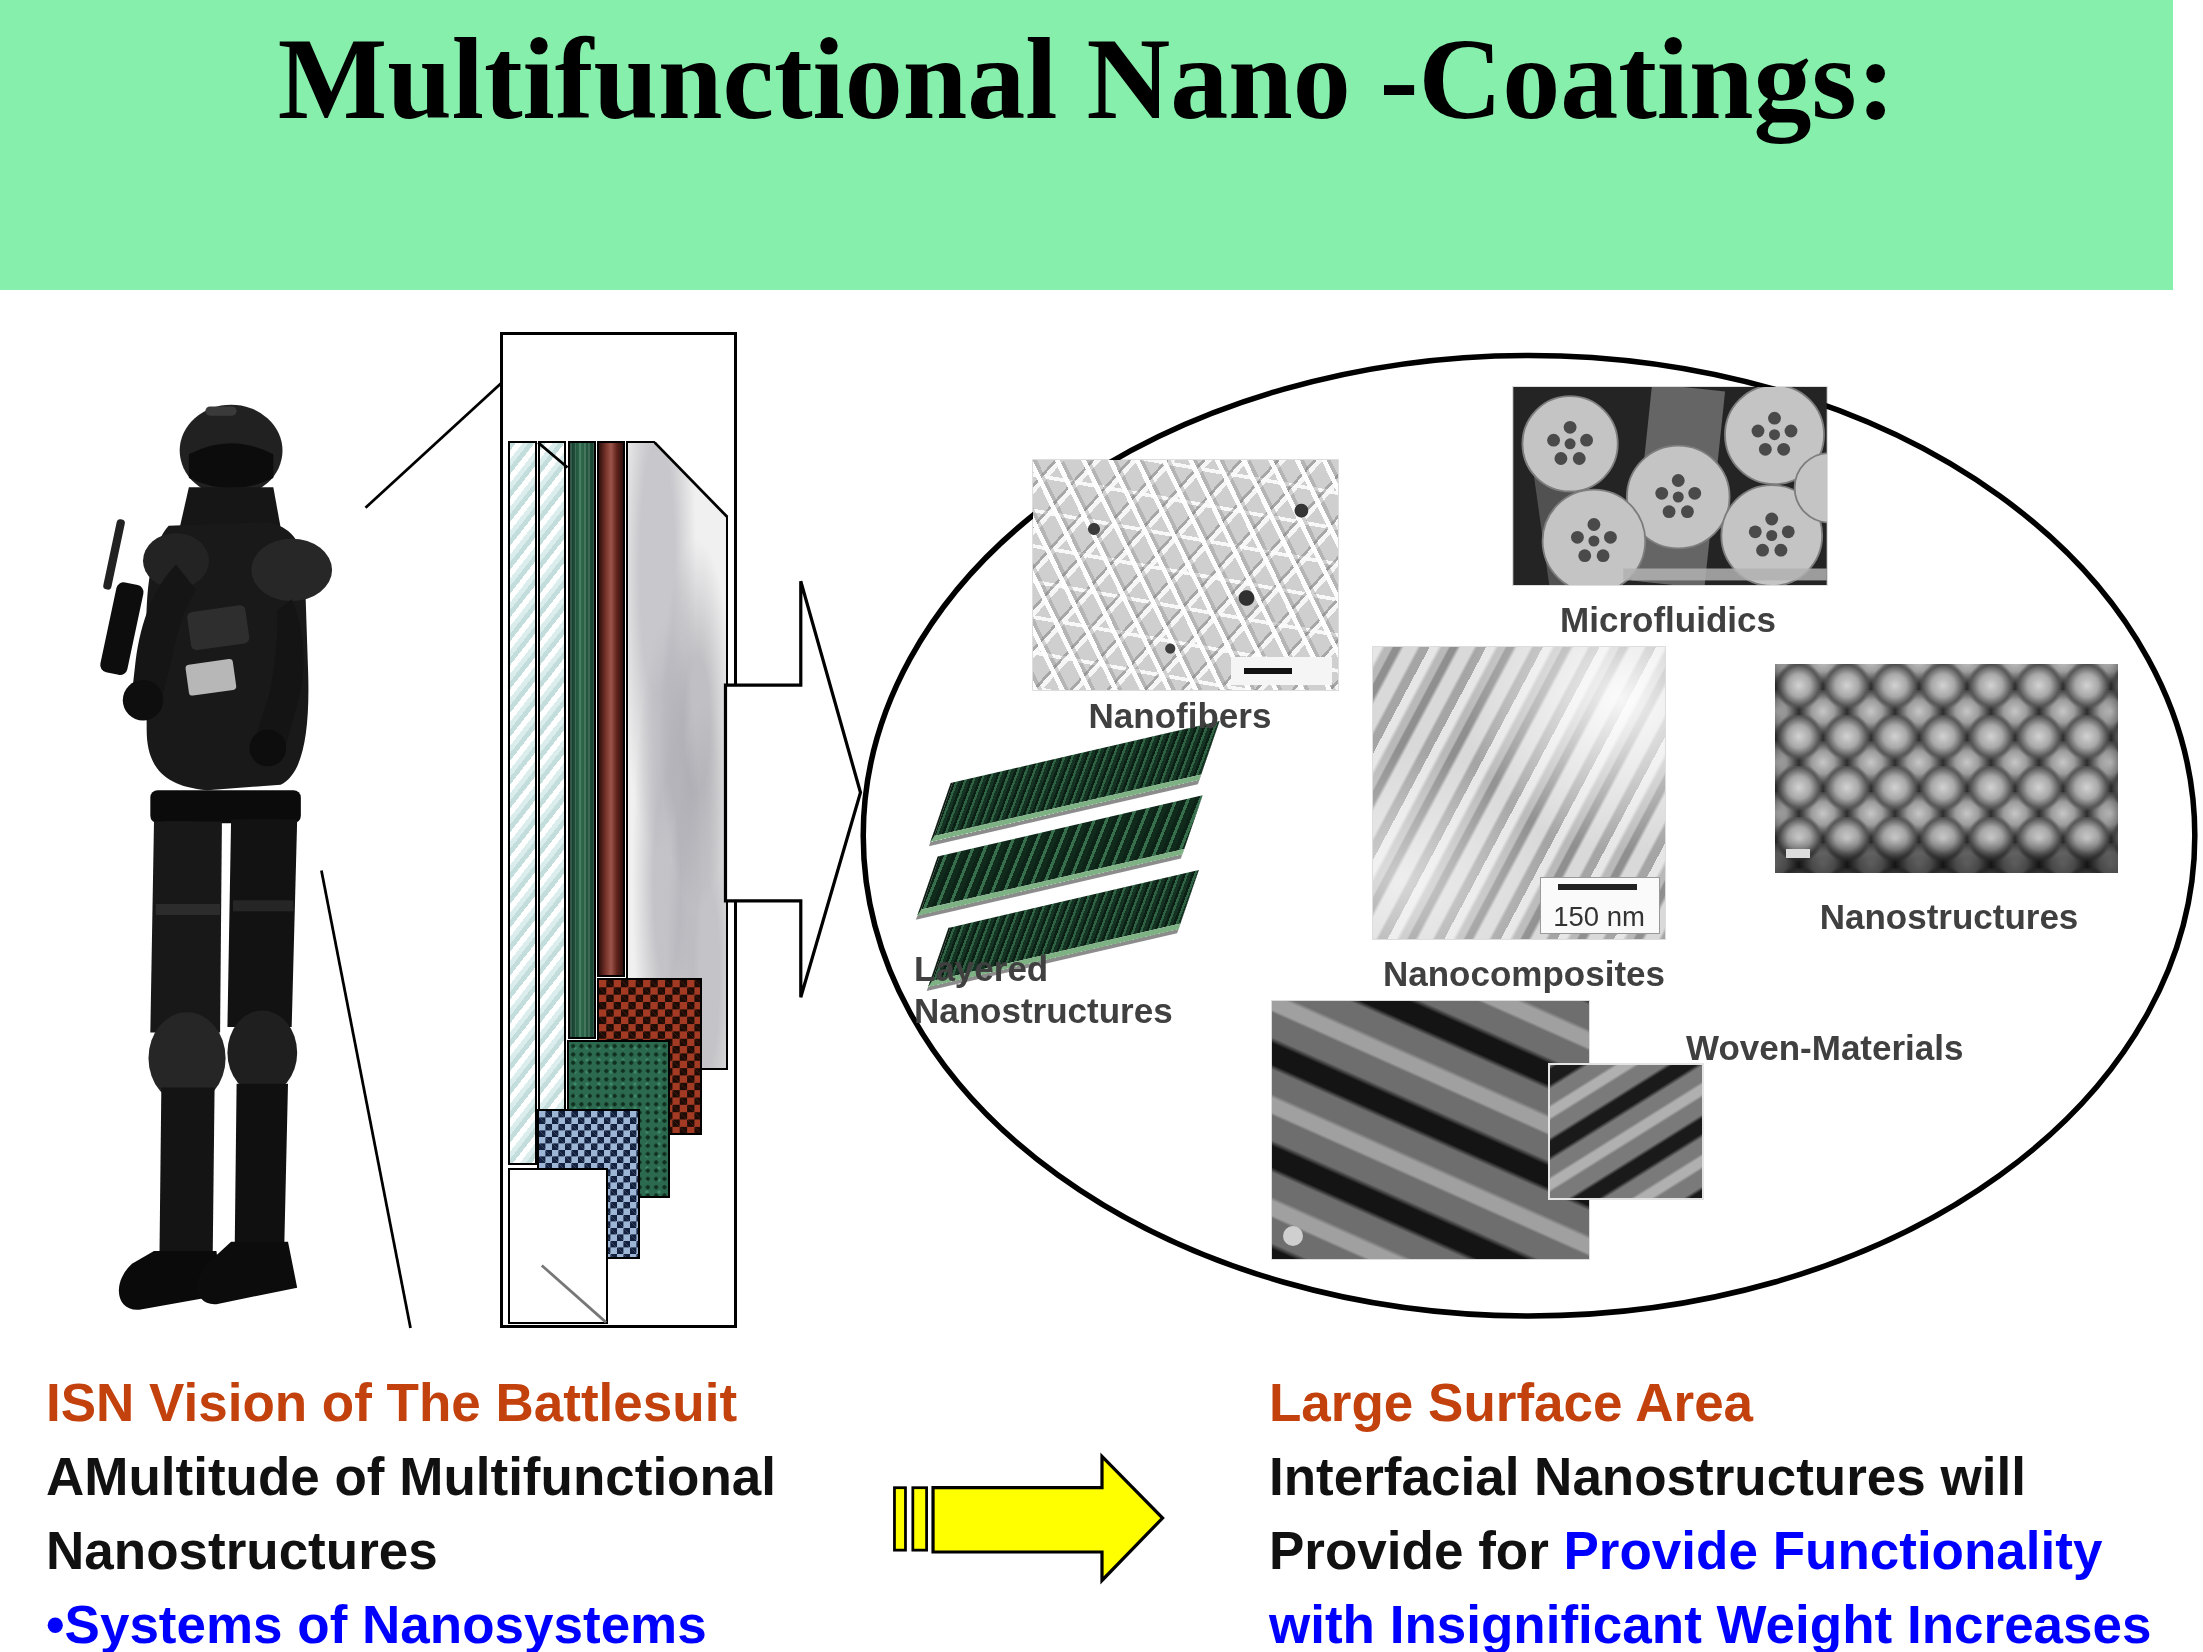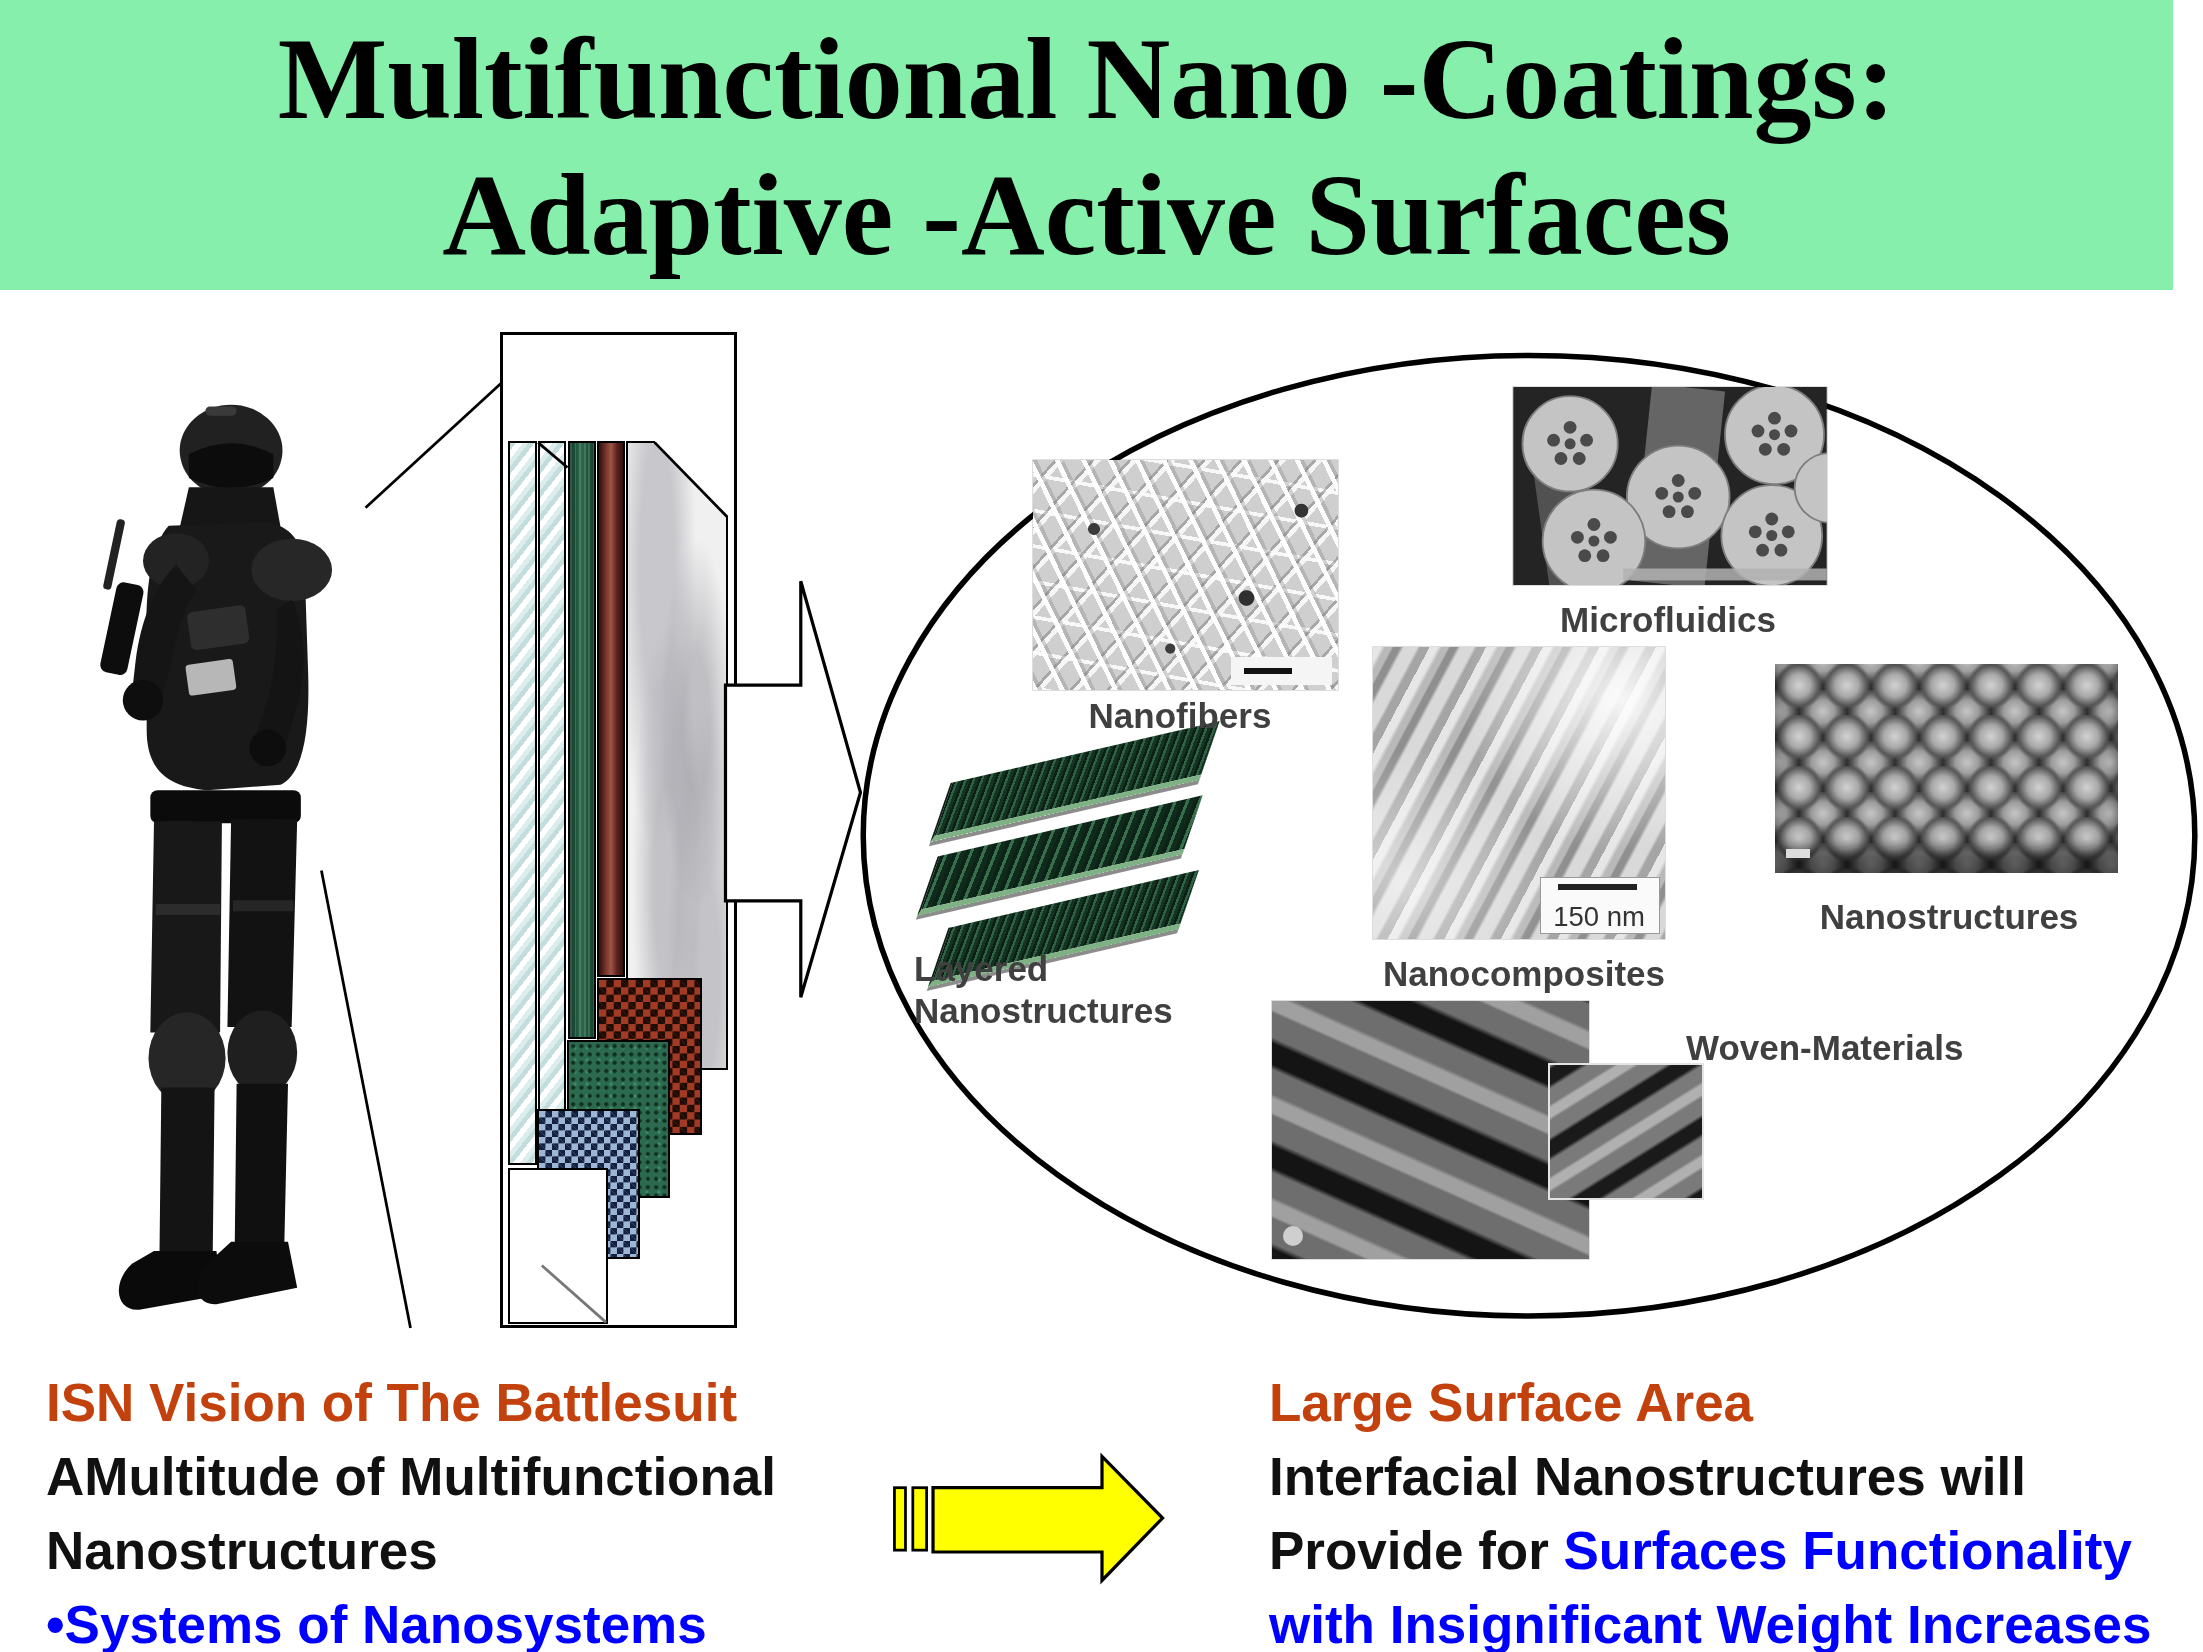--- a/index.html
+++ b/index.html
@@ -118,21 +118,20 @@
   .right-block{left:1269px;top:1366px;}
   .red{color:#c2410c;} .blue{color:#0000FF;} .blk{color:#111;}
 
   svg.overlay{left:0;top:0;pointer-events:none;}
 </style>
 </head>
 <body>
 
 <div class="abs banner">
   <div class="titleline t1">Multifunctional Nano -Coatings:</div>
-  <div class="titleline t2">Adaptive -Active Surfaces</div>
 </div>
 
 <svg class="abs overlay" width="2204" height="1653" viewBox="0 0 2400 1800">
   <ellipse cx="1665" cy="910" rx="725" ry="523" fill="#ffffff" stroke="#000" stroke-width="6"></ellipse>
 </svg>
 
 <div class="abs tile nanofibers"></div>
 <div class="abs nf-scale"></div>
 <div class="abs nf-bar"></div>
 
@@ -275,17 +274,17 @@
   <div class="red">ISN Vision of The Battlesuit</div>
   <div class="blk">AMultitude of Multifunctional</div>
   <div class="blk">Nanostructures</div>
   <div class="blue">•Systems of Nanosystems</div>
 </div>
 
 <div class="abs block right-block">
   <div class="red">Large Surface Area</div>
   <div class="blk">Interfacial Nanostructures will</div>
   <div>
-    <span class="blk">Provide for </span><span class="blue">Surfaces Functionality</span>
+    <span class="blk">Provide for </span><span class="blue">Provide Functionality</span>
   </div>
   <div class="blue">with Insignificant Weight Increases</div>
 </div>
 
 
 </body></html>

